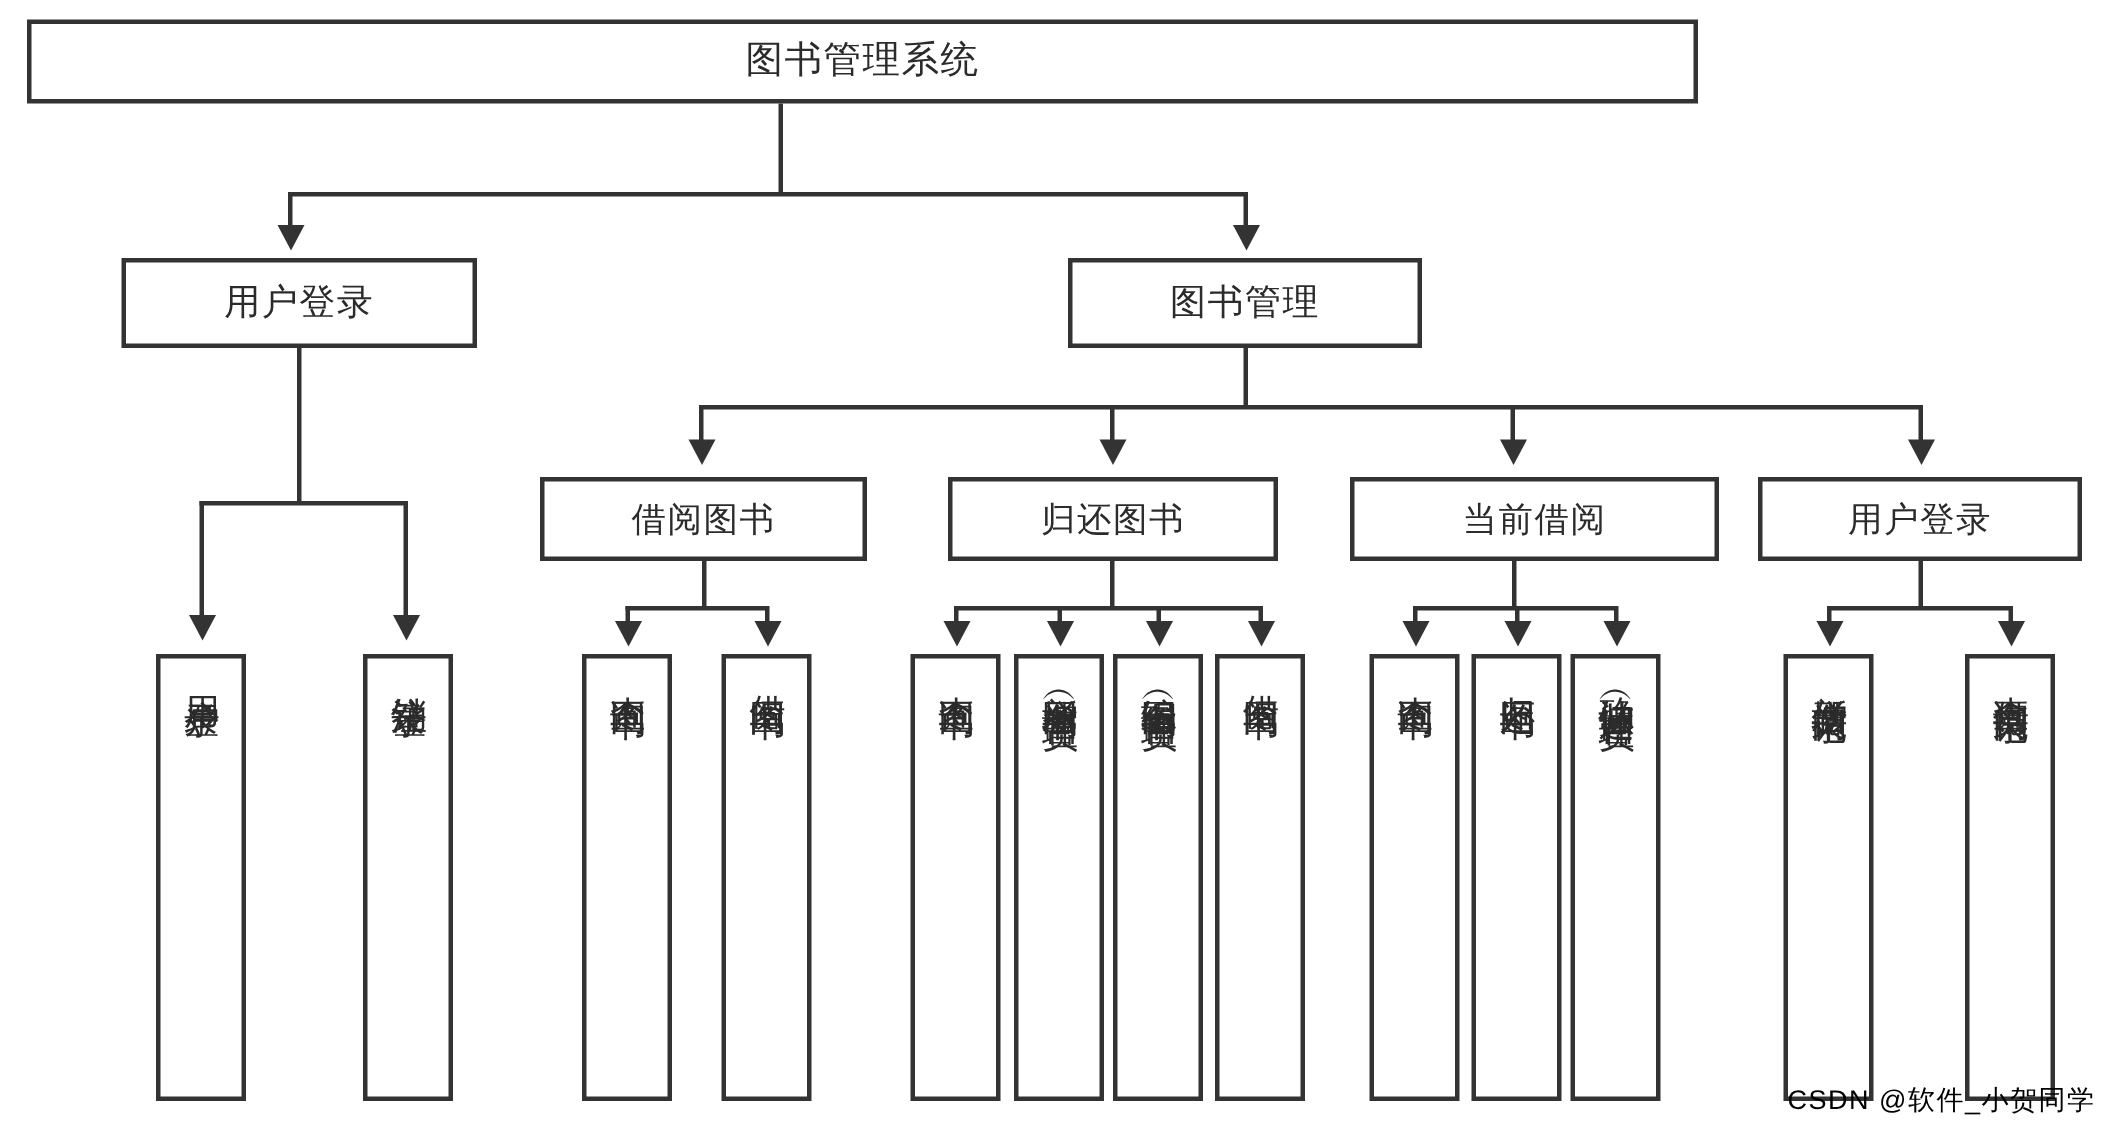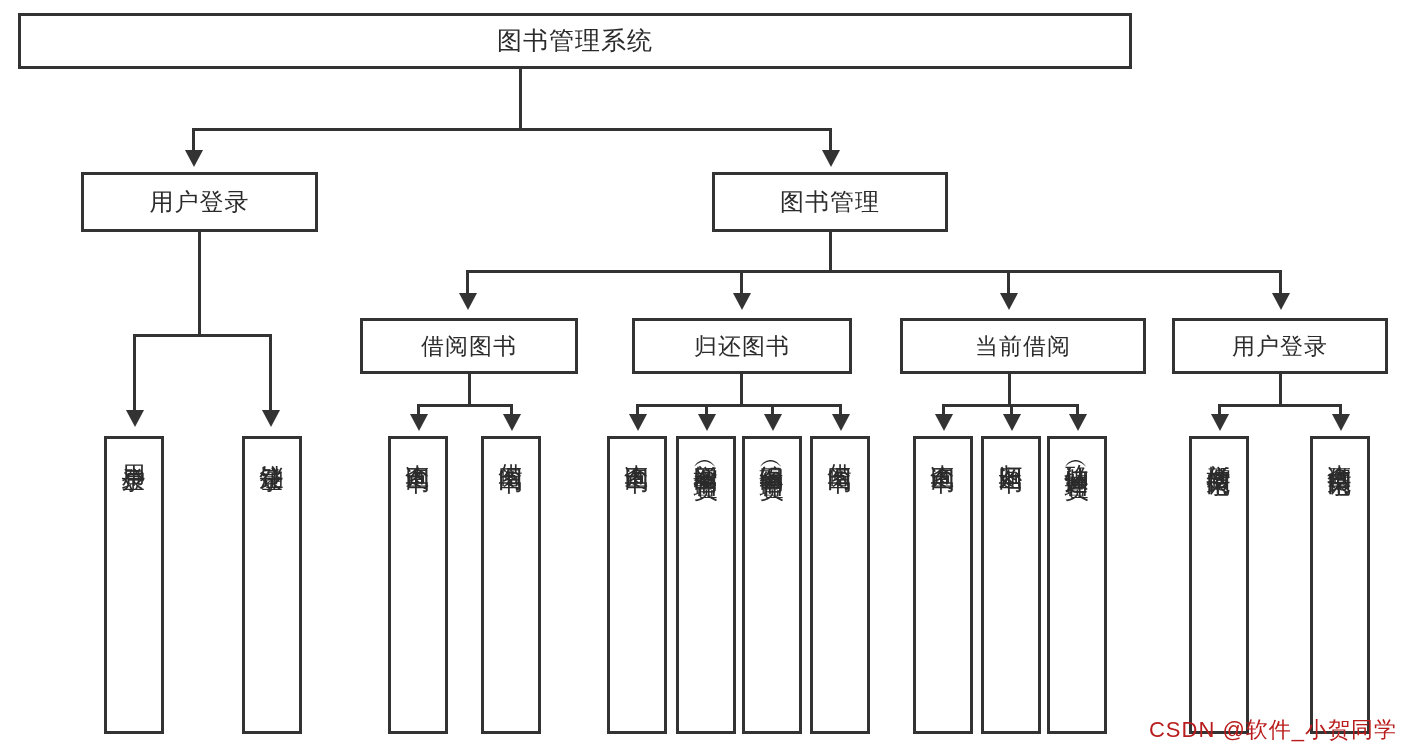--- a/index.html
+++ b/index.html
@@ -66,22 +66,22 @@
     width:0;height:0;
     border-left:9px solid transparent;
     border-right:9px solid transparent;
     border-top:17px solid #333333;
   }
   
   #watermark{
     position:absolute;
     right:8px;
     bottom:2px;
-    font-size:22px;
-    color:#b91c1c;
+    font-size:18px;
+    color:#000000;
     letter-spacing:1px;
     white-space:nowrap;
     pointer-events:none;
   }
 </style>
 </head>
 <body>
 
 <div id="canvas">
 

